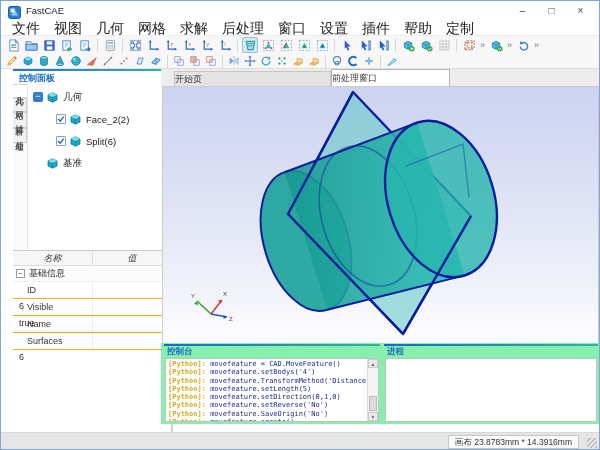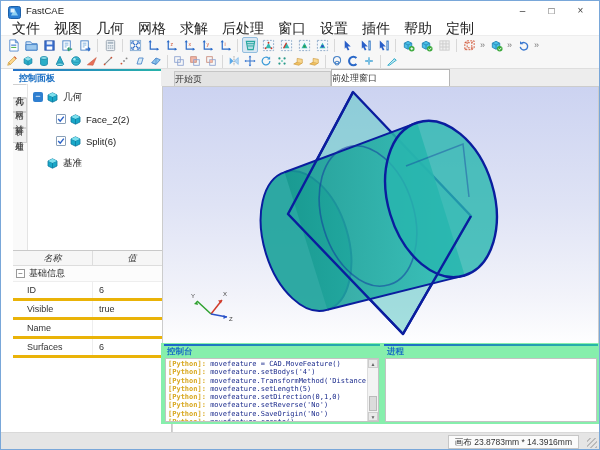--- a/index.html
+++ b/index.html
@@ -41,21 +41,21 @@
   .tcube{width:13px;height:13px;margin-right:4px;}
   .tcube svg{width:13px;height:13px;}
   
   #props{position:absolute;left:0;top:181px;width:159px;bottom:0;border:1px solid #c9c9c9;border-left:none;box-sizing:border-box;background:#fff;}
   #props-head{display:flex;height:14px;background:#f6f6f6;border-bottom:1px solid #ddd;font-size:9px;color:#333;}
   #props-head .ph{line-height:14px;text-align:center;font-style:italic;}
   .ph1{width:80px;border-right:1px solid #ddd;box-sizing:border-box;}
   .ph2{flex:1;}
   .pgroup{height:15px;display:flex;align-items:center;font-size:9px;color:#222;border-bottom:1px solid #eee;background:#fcfcfc;}
   .pgexp{width:9px;height:9px;border:1px solid #999;background:#fff;color:#555;font-size:8px;line-height:7px;text-align:center;margin:0 4px 0 3px;box-sizing:border-box;}
-  .prow{height:16px;display:flex;font-size:9px;color:#333;border-bottom:3px solid #eab308;}
+  .prow{height:16px;display:flex;font-size:9px;color:#333;border-bottom:1px solid #eab308;flex-direction:column;}
   .pname{width:80px;box-sizing:border-box;padding-left:14px;line-height:16px;border-right:1px solid #eee;}
   .pval{flex:1;padding-left:6px;line-height:16px;}
   
   #maintabs{position:absolute;left:160px;top:68px;width:440px;height:17px;background:#ededed;display:flex;align-items:flex-end;padding-left:13px;box-sizing:border-box;}
   .mtab{font-size:9px;color:#333;text-align:left;border:1px solid #c6c6c6;border-bottom:none;box-sizing:border-box;}
   .mtab.inactive{width:157px;height:15px;line-height:15px;background:#e3e3e3;}
   .mtab.active{width:119px;height:17px;line-height:17px;background:#fff;border-color:#b5b5b5;}
   
   #viewport{position:absolute;left:161px;top:85px;width:437px;height:263px;border:1px solid #ccc;box-sizing:border-box;}
   #viewport svg{display:block;width:100%;height:100%;}

